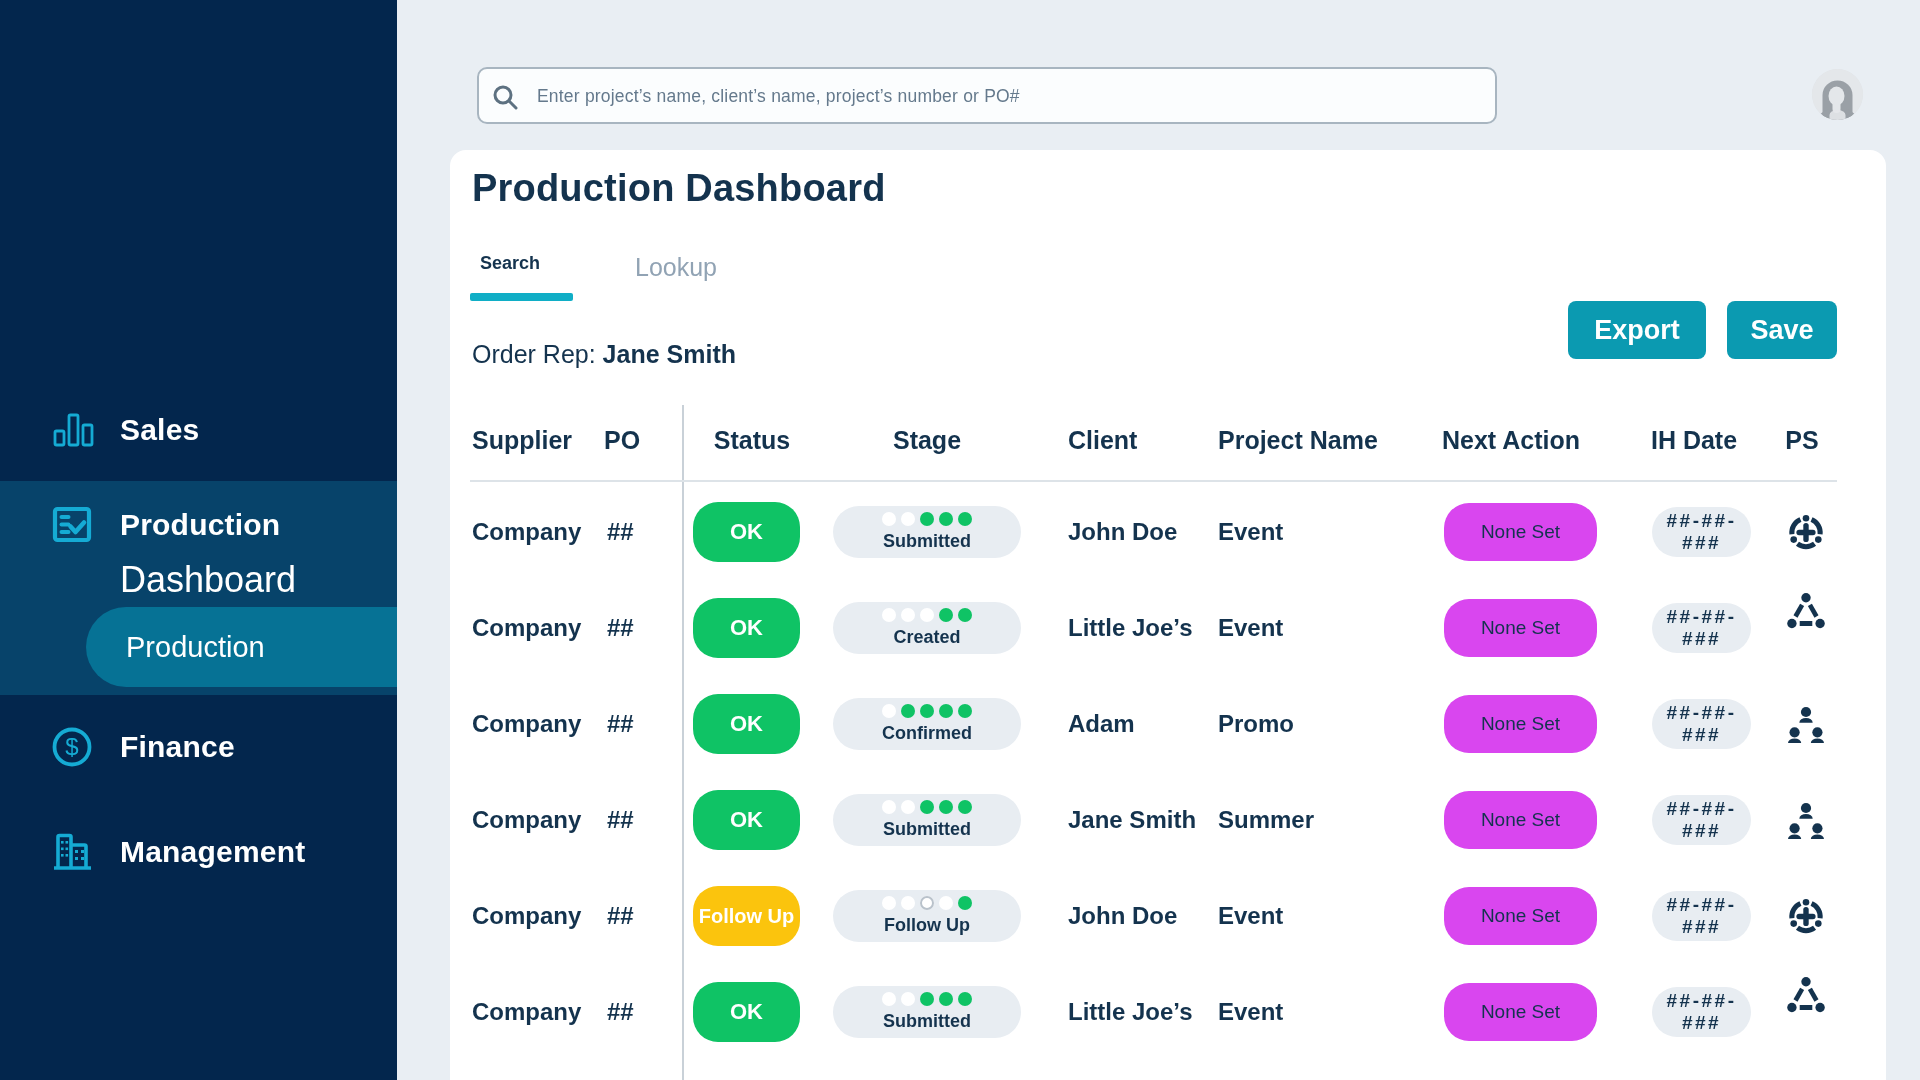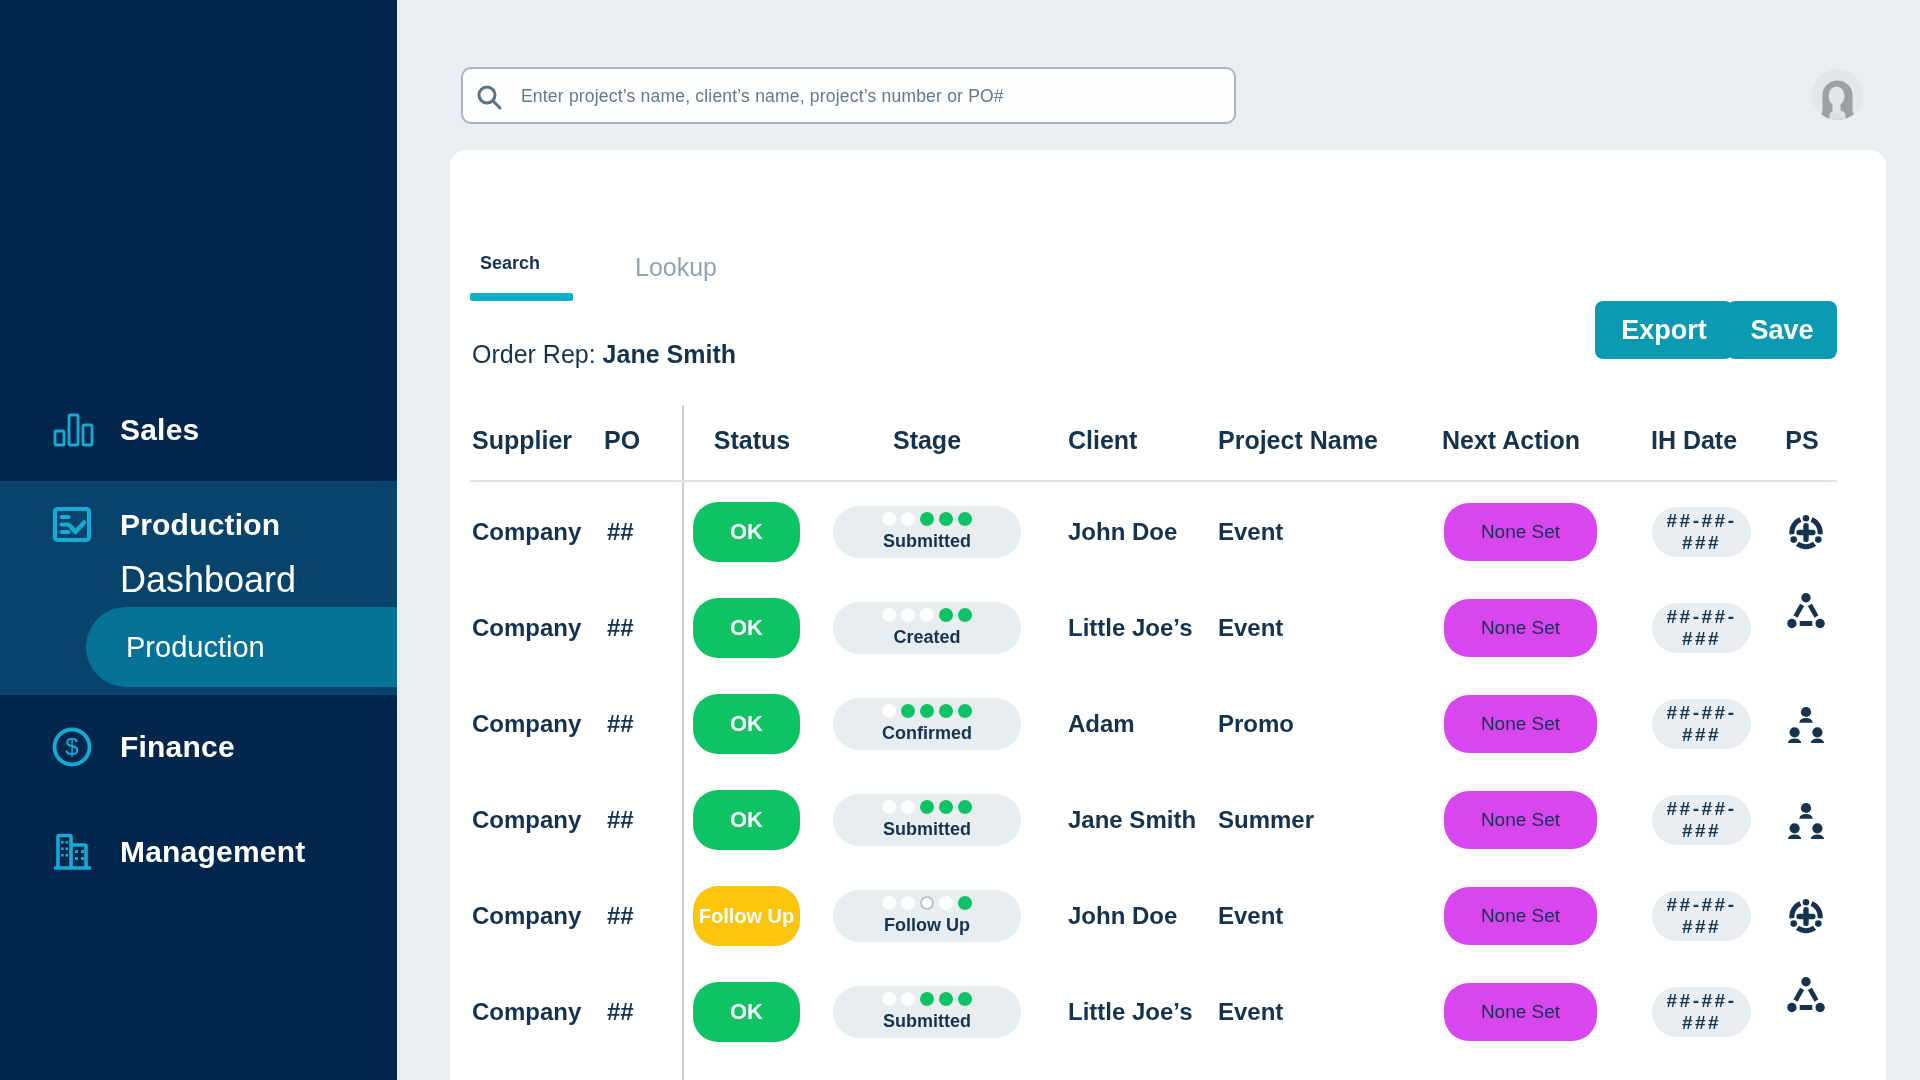--- a/index.html
+++ b/index.html
@@ -14,39 +14,39 @@
   .navitem { position:absolute; left:0; width:397px; height:60px; }
   .navitem .ic { position:absolute; left:52px; top:50%; transform:translateY(-50%); }
   .navitem .lbl { position:absolute; left:120px; top:50%; transform:translateY(-50%); color:#fff; font-size:30px; font-weight:700; letter-spacing:0.2px; }
   .sub { position:absolute; left:120px; color:#fff; font-size:36px; font-weight:400; transform:translateY(-50%); }
 
   
   #logo { position:absolute; left:90px; top:62px; width:216px; height:216px; border-radius:50%;
           background:linear-gradient(105deg,#a2c6f1 0%, #a8a4ed 52%, #b78df0 100%); }
 
   
-  #searchbar { position:absolute; left:461px; top:67px; width:775px; height:57px; background:#fbfdfe;
+  #searchbar { position:absolute; left:477px; top:67px; width:1020px; height:57px; background:#fbfdfe;
                border:2px solid #a8b5c0; border-radius:10px; }
   #searchbar .ph { position:absolute; left:58px; top:50%; transform:translateY(-50%); color:#64798c; font-size:17.5px; letter-spacing:0.2px; }
   #avatar { position:absolute; left:1812px; top:69px; width:51px; height:51px; border-radius:50%; background:#e0e3e6; overflow:hidden; }
 
   #card { position:absolute; left:450px; top:150px; width:1436px; height:930px; background:#fff; border-radius:16px 16px 0 0; }
 
   #title { position:absolute; left:22px; top:17px; color:#14334e; font-size:38px; font-weight:700; letter-spacing:0.2px; }
   .tab { position:absolute; top:103px; font-size:30px; font-weight:700; }
   #tab1 { left:30px; color:#14334e; font-size:18px; }
   #tab2 { left:185px; color:#91a3b4; font-weight:400; font-size:25px; }
   #tabline { position:absolute; left:20px; top:143px; width:103px; height:8px; background:#10aec6; border-radius:2px; }
   #orderrep { position:absolute; left:22px; top:190px; font-size:25px; color:#14334e; font-weight:500; }
   #orderrep b { font-weight:700; }
 
   .btn { position:absolute; top:151px; height:58px; border-radius:8px; color:#fff; font-size:27px; font-weight:700;
          display:flex; align-items:center; justify-content:center; }
   #btn-new { left:920px; width:178px; background:#ec1765; }
-  #btn-export { left:1145px; width:138px; background:#0b9ab1; }
+  #btn-export { left:1118px; width:138px; background:#0b9ab1; }
   #btn-save { left:1277px; width:110px; background:#0b9ab1; }
 
   
   .th { position:absolute; color:#14334e; font-size:25px; font-weight:700; top:290px; transform:translateY(-50%); white-space:nowrap; }
   #vline { position:absolute; left:232px; top:255px; width:2px; height:675px; background:#c9d1d8; }
   #hrule { position:absolute; left:20px; top:330px; width:1367px; height:2px; background:#dde3e8; }
 
   .row { position:absolute; left:0; width:1436px; height:96px; }
   .cell { position:absolute; transform:translateY(-50%); top:50%; white-space:nowrap; }
   .supplier { left:22px; color:#14334e; font-size:24px; font-weight:700; }
@@ -150,20 +150,21 @@
     <circle cx="25.5" cy="25.5" r="25.5" fill="#e4e7ea"></circle>
     <path d="M10.5 49 V26 a15 14.5 0 0 1 30 0 V49 z" fill="#9aa0a6"></path>
     <path d="M6 51 a19.5 12 0 0 1 39 0 z" fill="#9aa0a6"></path>
     <ellipse cx="24.5" cy="27" rx="8" ry="9.5" fill="#e4e7ea"></ellipse>
     <path d="M20.5 32 h8 v8 a4 4 0 0 1 -8 0 z" fill="#e4e7ea"></path>
     <path d="M17.5 46 a8 5 0 0 1 16 0 v5 h-16 z" fill="#e4e7ea" opacity="0.9"></path>
   </svg>
 </div>
 
 <div id="card">
+  <div id="title">Production Dashboard</div>
   <div class="tab" id="tab1">Search</div>
   <div class="tab" id="tab2">Lookup</div>
   <div id="tabline"></div>
   <div id="orderrep">Order Rep: <b>Jane Smith</b></div>
   <div class="btn" id="btn-export">Export</div>
   <div class="btn" id="btn-save">Save</div>
 
   <div class="th" style="left:22px;">Supplier</div>
   <div class="th" style="left:154px;">PO</div>
   <div class="th" style="left:302px; transform:translate(-50%,-50%);">Status</div>

